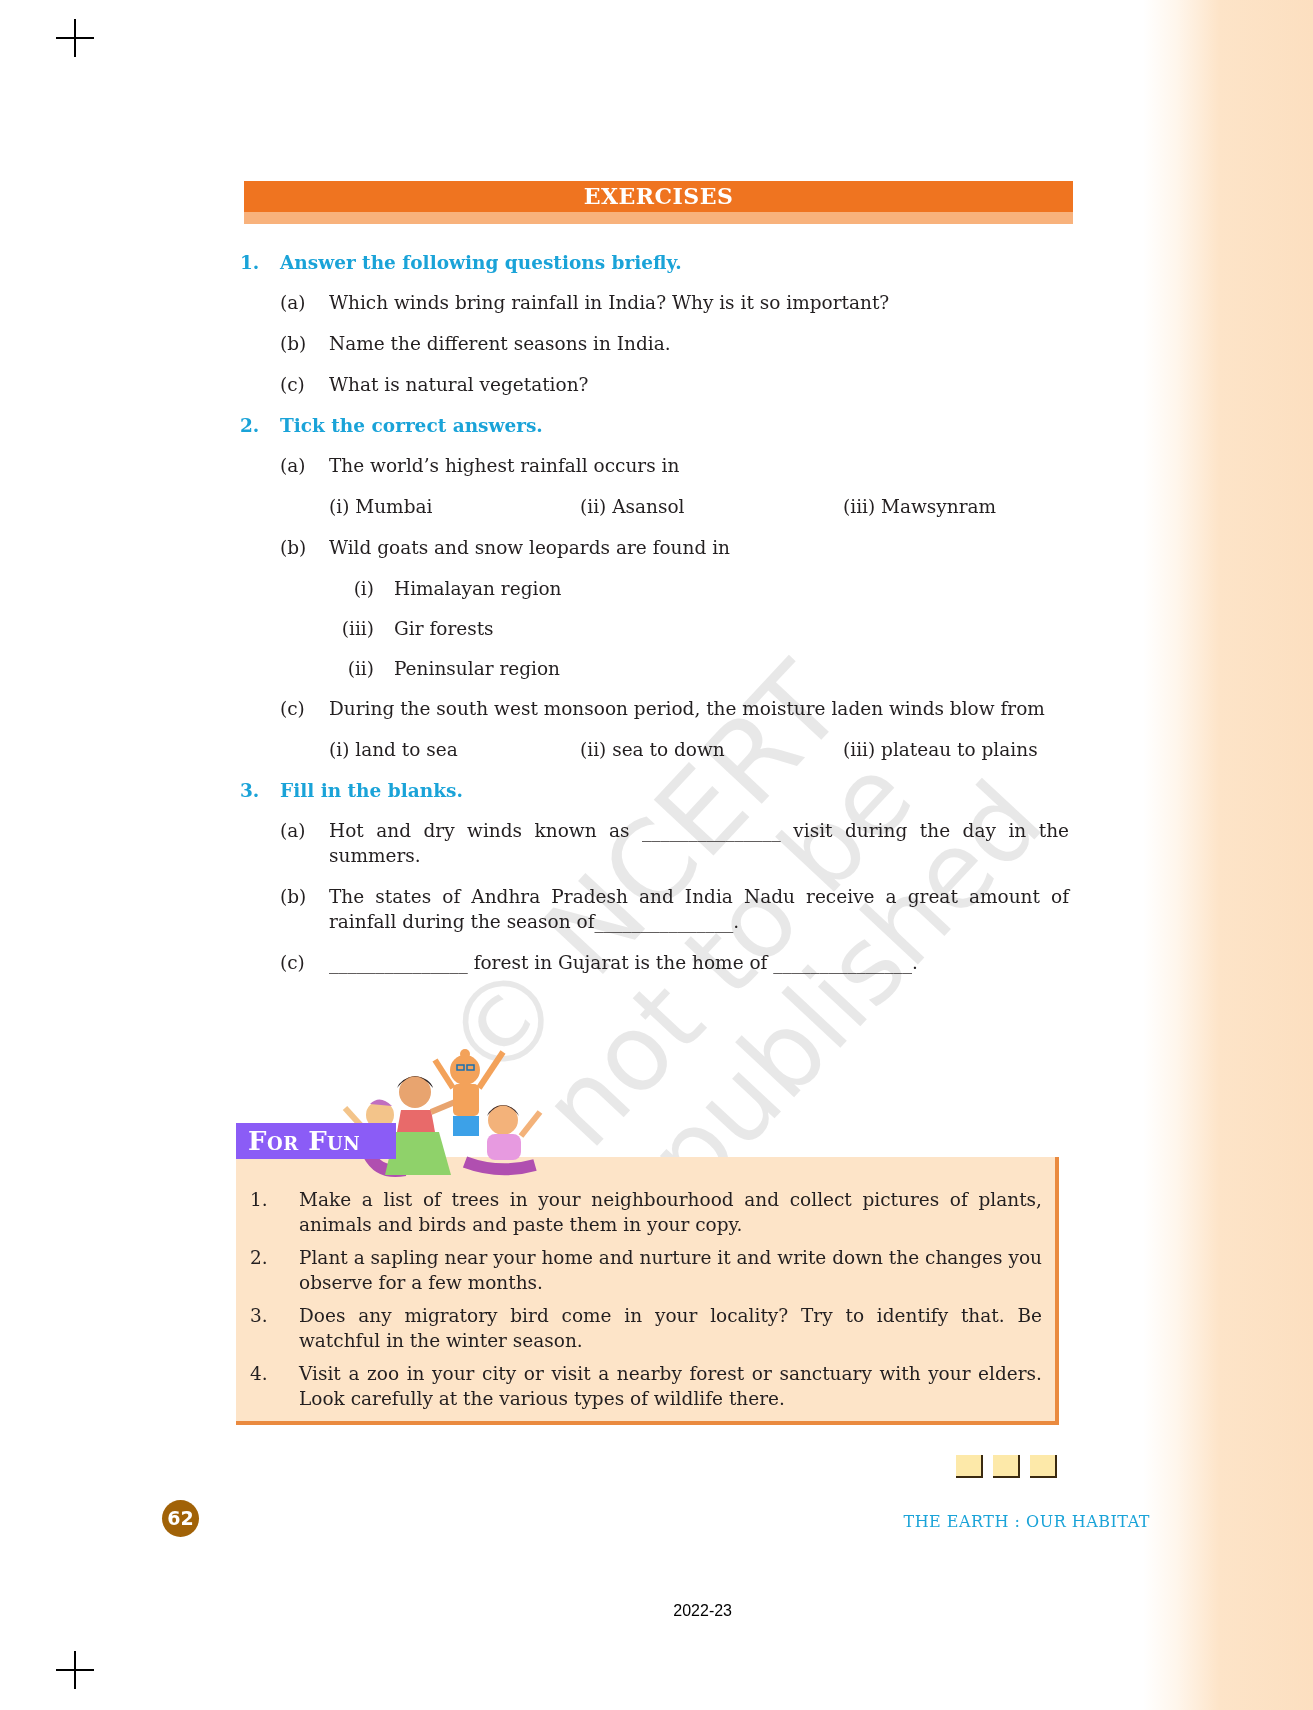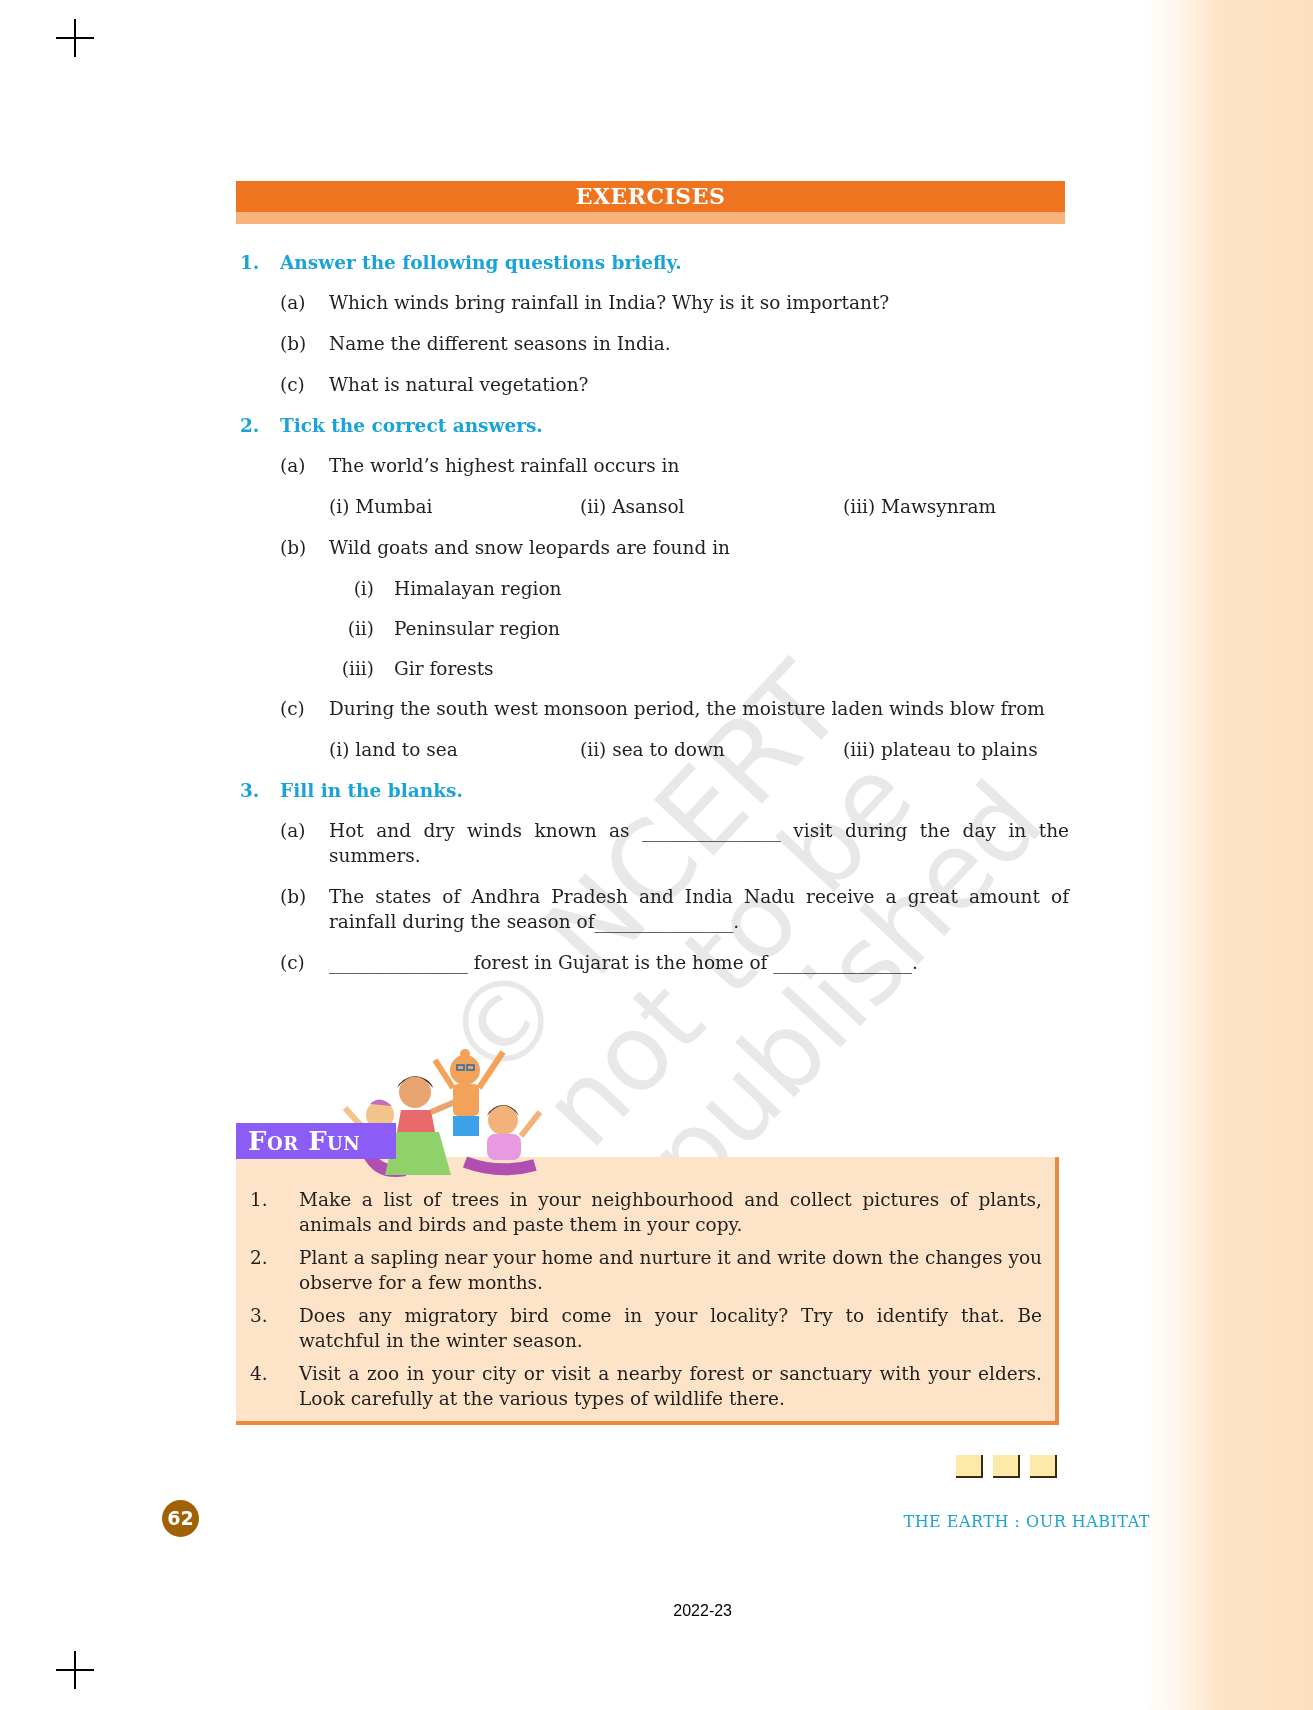--- a/index.html
+++ b/index.html
@@ -19,21 +19,21 @@
 
   .watermark {
     position: absolute; left: 250px; top: 780px; width: 950px;
     transform: rotate(-47deg); transform-origin: center;
     color: rgba(150,150,150,0.22); font-family: "DejaVu Sans", sans-serif;
     text-align: center; pointer-events: none; line-height: 1.05;
   }
   .watermark .wm1 { font-size: 112px; display: block; }
   .watermark .wm2 { font-size: 106px; display: block; }
 
-  .ex-header { position: absolute; left: 236px; top: 181px; width: 829px; }
+  .ex-header { position: absolute; left: 244px; top: 181px; width: 829px; }
   .ex-bar {
     background: #ef7420; height: 31px; color: #fff; text-align: center;
     font-weight: bold; font-size: 22px; line-height: 31px; letter-spacing: 0.5px;
   }
   .ex-bar-light { background: #f8b27c; height: 12px; }
 
   .content { position: absolute; left: 240px; top: 250px; width: 829px; font-size: 18.5px; }
   .q-head {
     color: #1aa3d8; font-weight: bold; display: flex; margin: 0 0 16px 0; height: 24px; align-items: center;
   }
@@ -135,26 +135,26 @@
   </div>
   <div class="item">
     <span class="lbl">(b)</span>
     <span class="txt">Wild goats and snow leopards are found in</span>
   </div>
   <div class="sub">
     <span class="lbl">(i)</span>
     <span class="txt">Himalayan region</span>
   </div>
   <div class="sub">
+    <span class="lbl">(iii)</span>
+    <span class="txt">Gir forests</span>
+  </div>
+  <div class="sub">
     <span class="lbl">(ii)</span>
     <span class="txt">Peninsular region</span>
-  </div>
-  <div class="sub">
-    <span class="lbl">(iii)</span>
-    <span class="txt">Gir forests</span>
   </div>
   <div class="item">
     <span class="lbl">(c)</span>
     <span class="txt">During the south west monsoon period, the moisture laden winds blow from</span>
   </div>
   <div class="opts">
     <span class="o1">(i) land to sea</span>
     <span class="o2">(ii) sea to down</span>
     <span>(iii) plateau to plains</span>
   </div>

